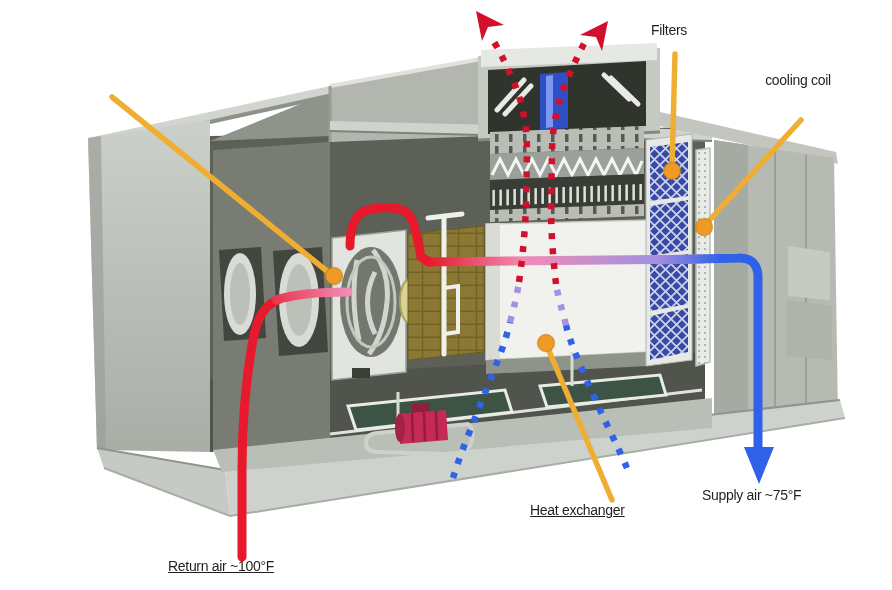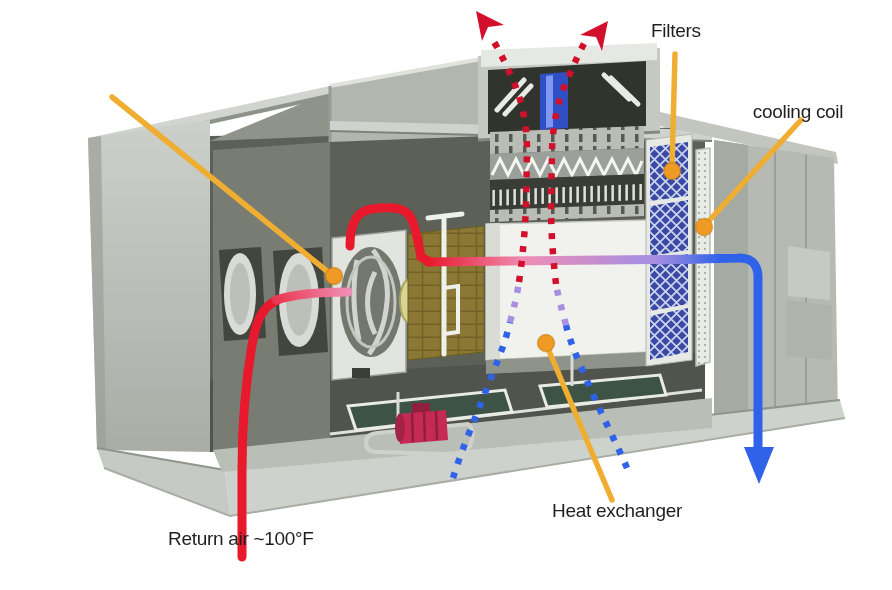--- a/index.html
+++ b/index.html
@@ -1,19 +1,19 @@
 <!DOCTYPE html>
 <html style="--return-air-red: #e8192c; --exhaust-red: #d2102c; --supply-air-blue: #2f62e8; --mixed-pink: #f08cb4; --mixed-lavender: #a98fe0; --callout-yellow: #efae32; --callout-dot-orange: #f09a26; --filter-blue: #3a4aa4; --wheel-brown: #8a7834; --sump-green: #3d5345; --pump-magenta: #c52a55; --label-text: #1f1f1f;"><head>
 <meta charset="utf-8">
 <style>
   html,body{margin:0;padding:0;background:#ffffff;}
   .stage{position:relative;width:892px;height:590px;background:#ffffff;overflow:hidden;
          font-family:"Liberation Sans",sans-serif;}
   .stage svg{position:absolute;left:0;top:0;}
-  .lbl{position:absolute;font-size:19px;line-height:21px;color:var(--label-text,#1f1f1f);
+  .lbl{position:absolute;font-size:14px;line-height:21px;color:var(--label-text,#1f1f1f);
        letter-spacing:-0.3px;white-space:nowrap;}
   .lbl-center{text-align:center;white-space:normal;}
   
   .flow{fill:none;stroke-linecap:round;stroke-width:9;}
   .st-return{stroke:var(--return-air-red);}
   .st-blue{stroke:url(#grad-blue);}
   .st-mix{stroke:url(#grad-mix);}
   .st-retmix{stroke:url(#grad-return);}
   .dotted{fill:none;stroke-width:6.5;stroke-dasharray:6 9;stroke-linecap:butt;}
   .dot-blue{stroke:var(--supply-air-blue);}
@@ -235,18 +235,19 @@
     <path class="callout" d="M612,500 L547,346"></path>
     <circle class="callout-dot" cx="334" cy="276" r="8.5"></circle>
     <circle class="callout-dot" cx="672" cy="171" r="8.5"></circle>
     <circle class="callout-dot" cx="704" cy="227" r="8.5"></circle>
     <circle class="callout-dot" cx="546" cy="343" r="8.5"></circle>
   </g>
 </svg>
 
 <div class="lbl" style="left:651px;top:20px;">Filters</div>
 <div class="lbl lbl-center" style="left:728px;top:70px;width:140px;">
-  <span style="display:block;margin-top:31px;">cooling coil</span>
+  <span style="display:block;">cooling coil</span>
 </div>
-<div class="lbl" style="left:552px;top:500px;">Heat exchanger</div>
-<div class="lbl" style="left:168px;top:528px;">Return air ~100°F</div>
+<div class="lbl" style="left:530px;top:500px;text-decoration:underline;">Heat exchanger</div>
+<div class="lbl" style="left:702px;top:485px;">Supply air ~75°F</div>
+<div class="lbl" style="left:168px;top:556px;text-decoration:underline;">Return air ~100°F</div>
 
 </div>
 
 </body></html>

